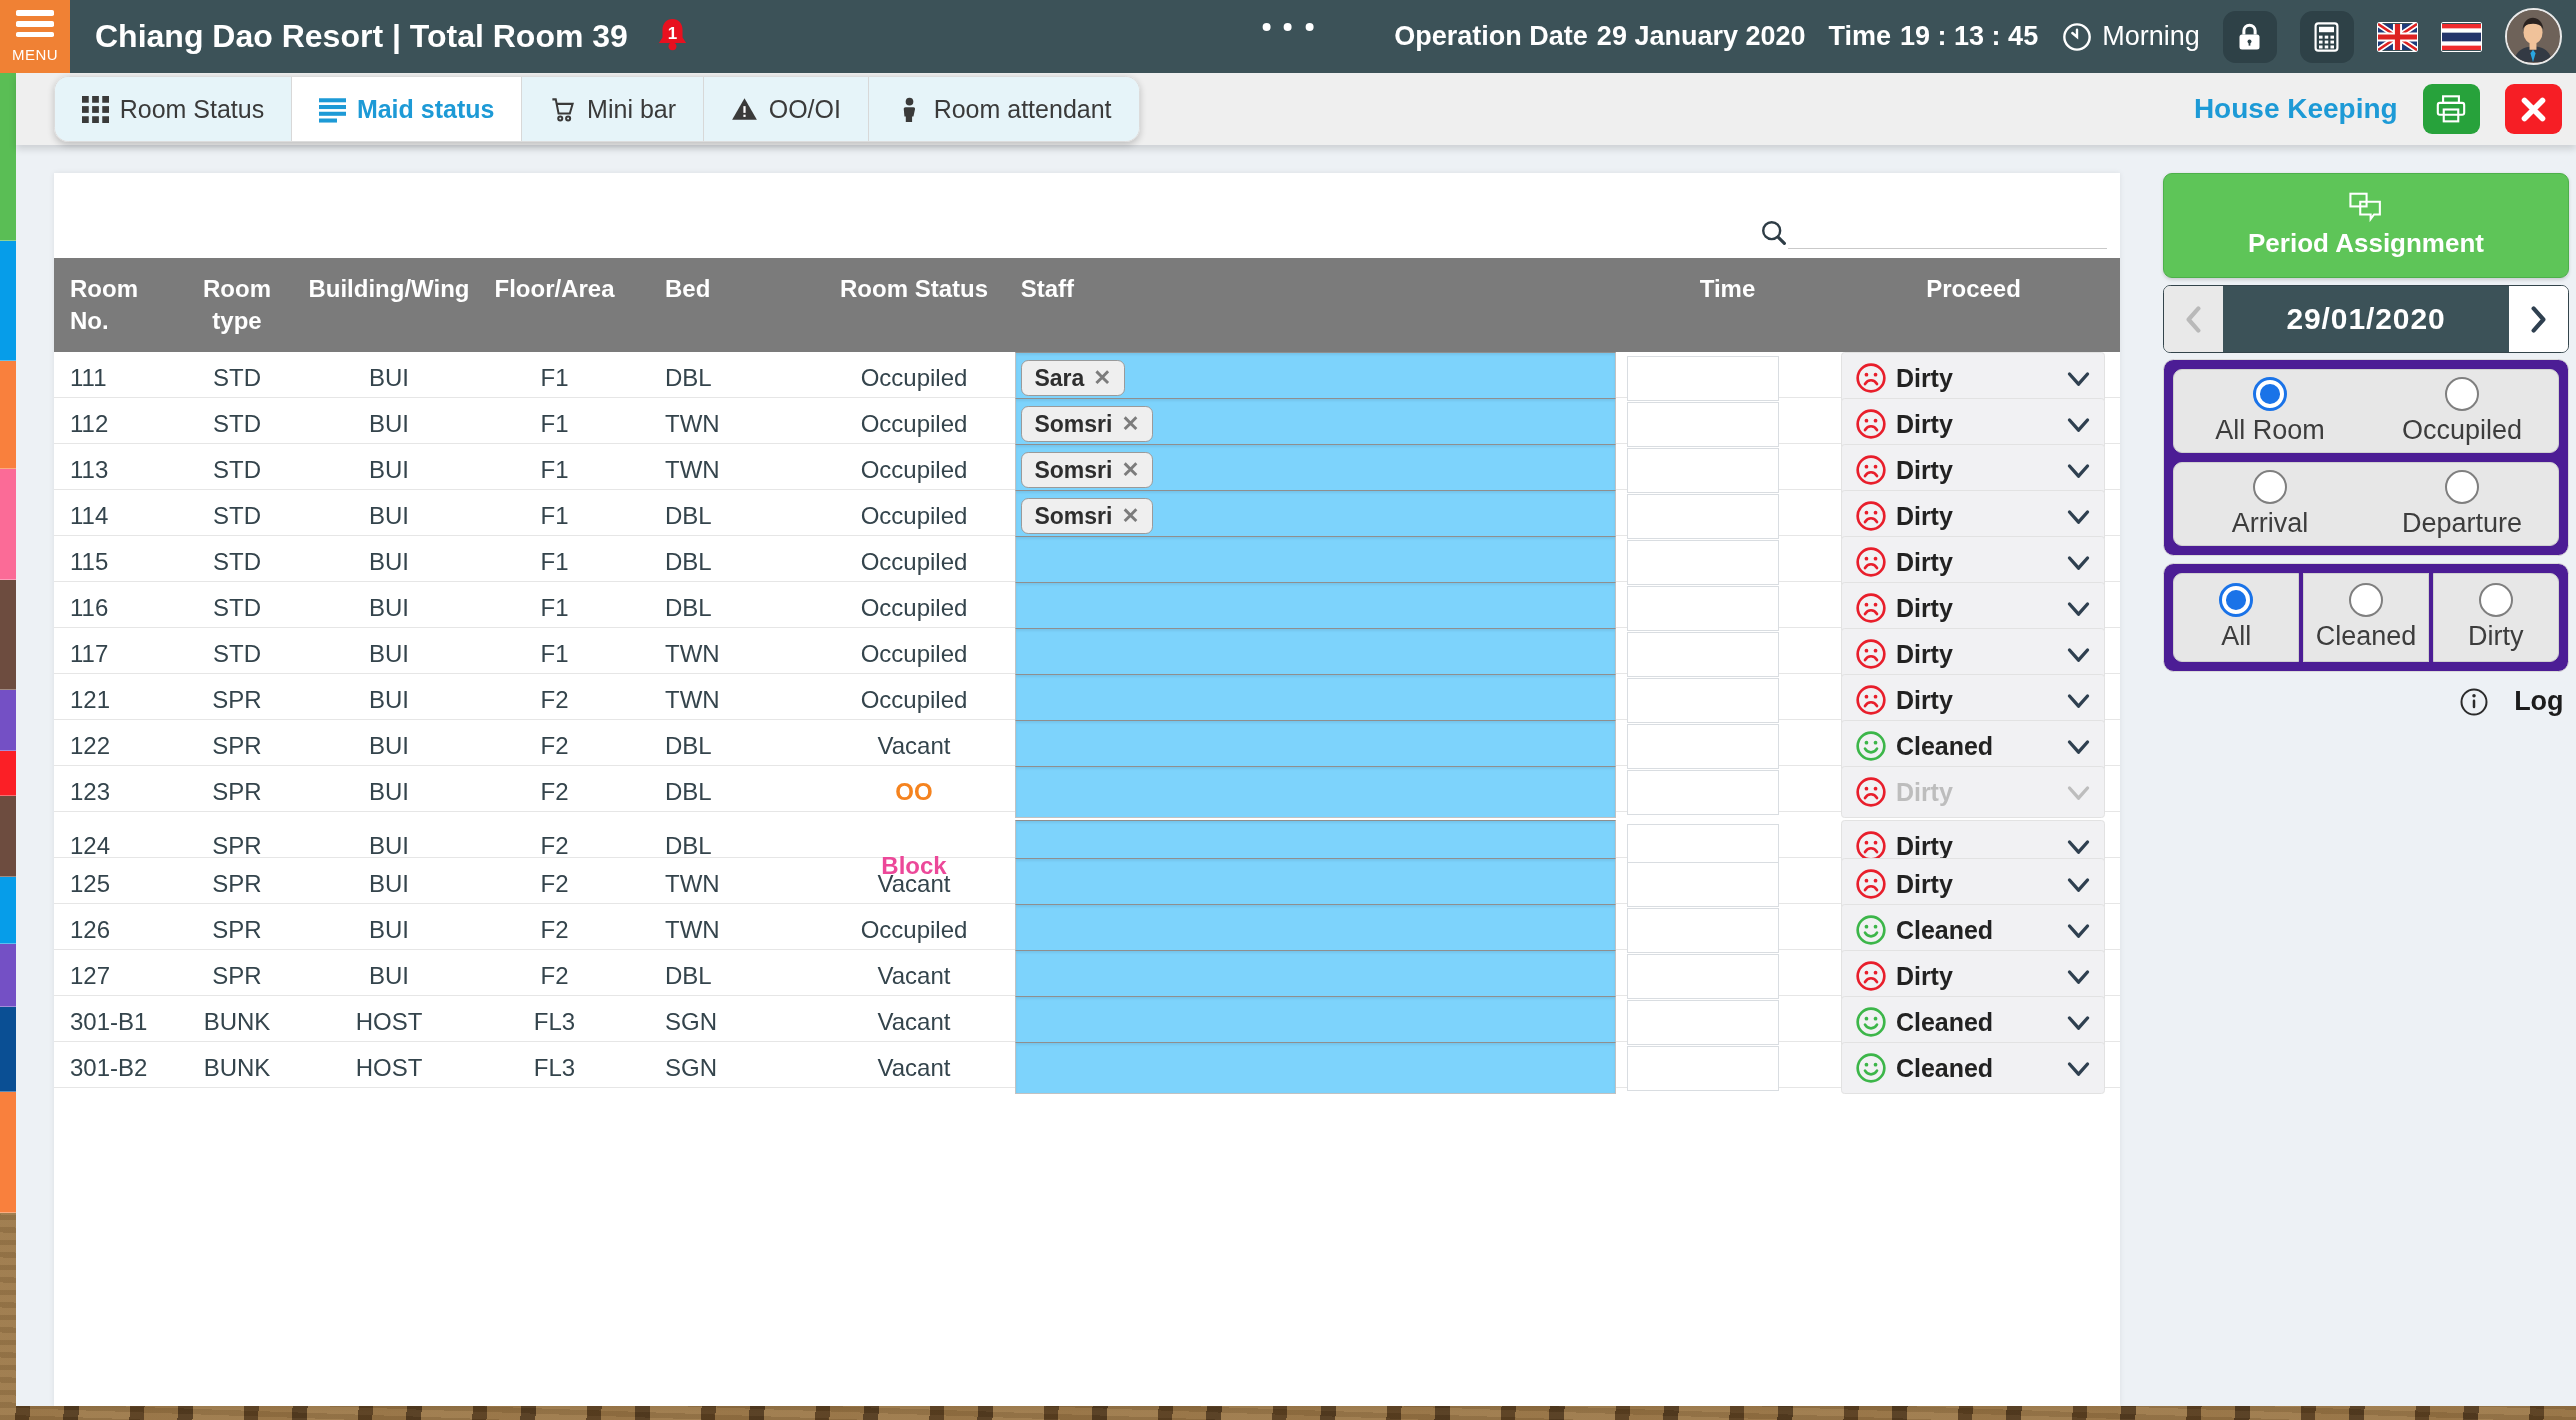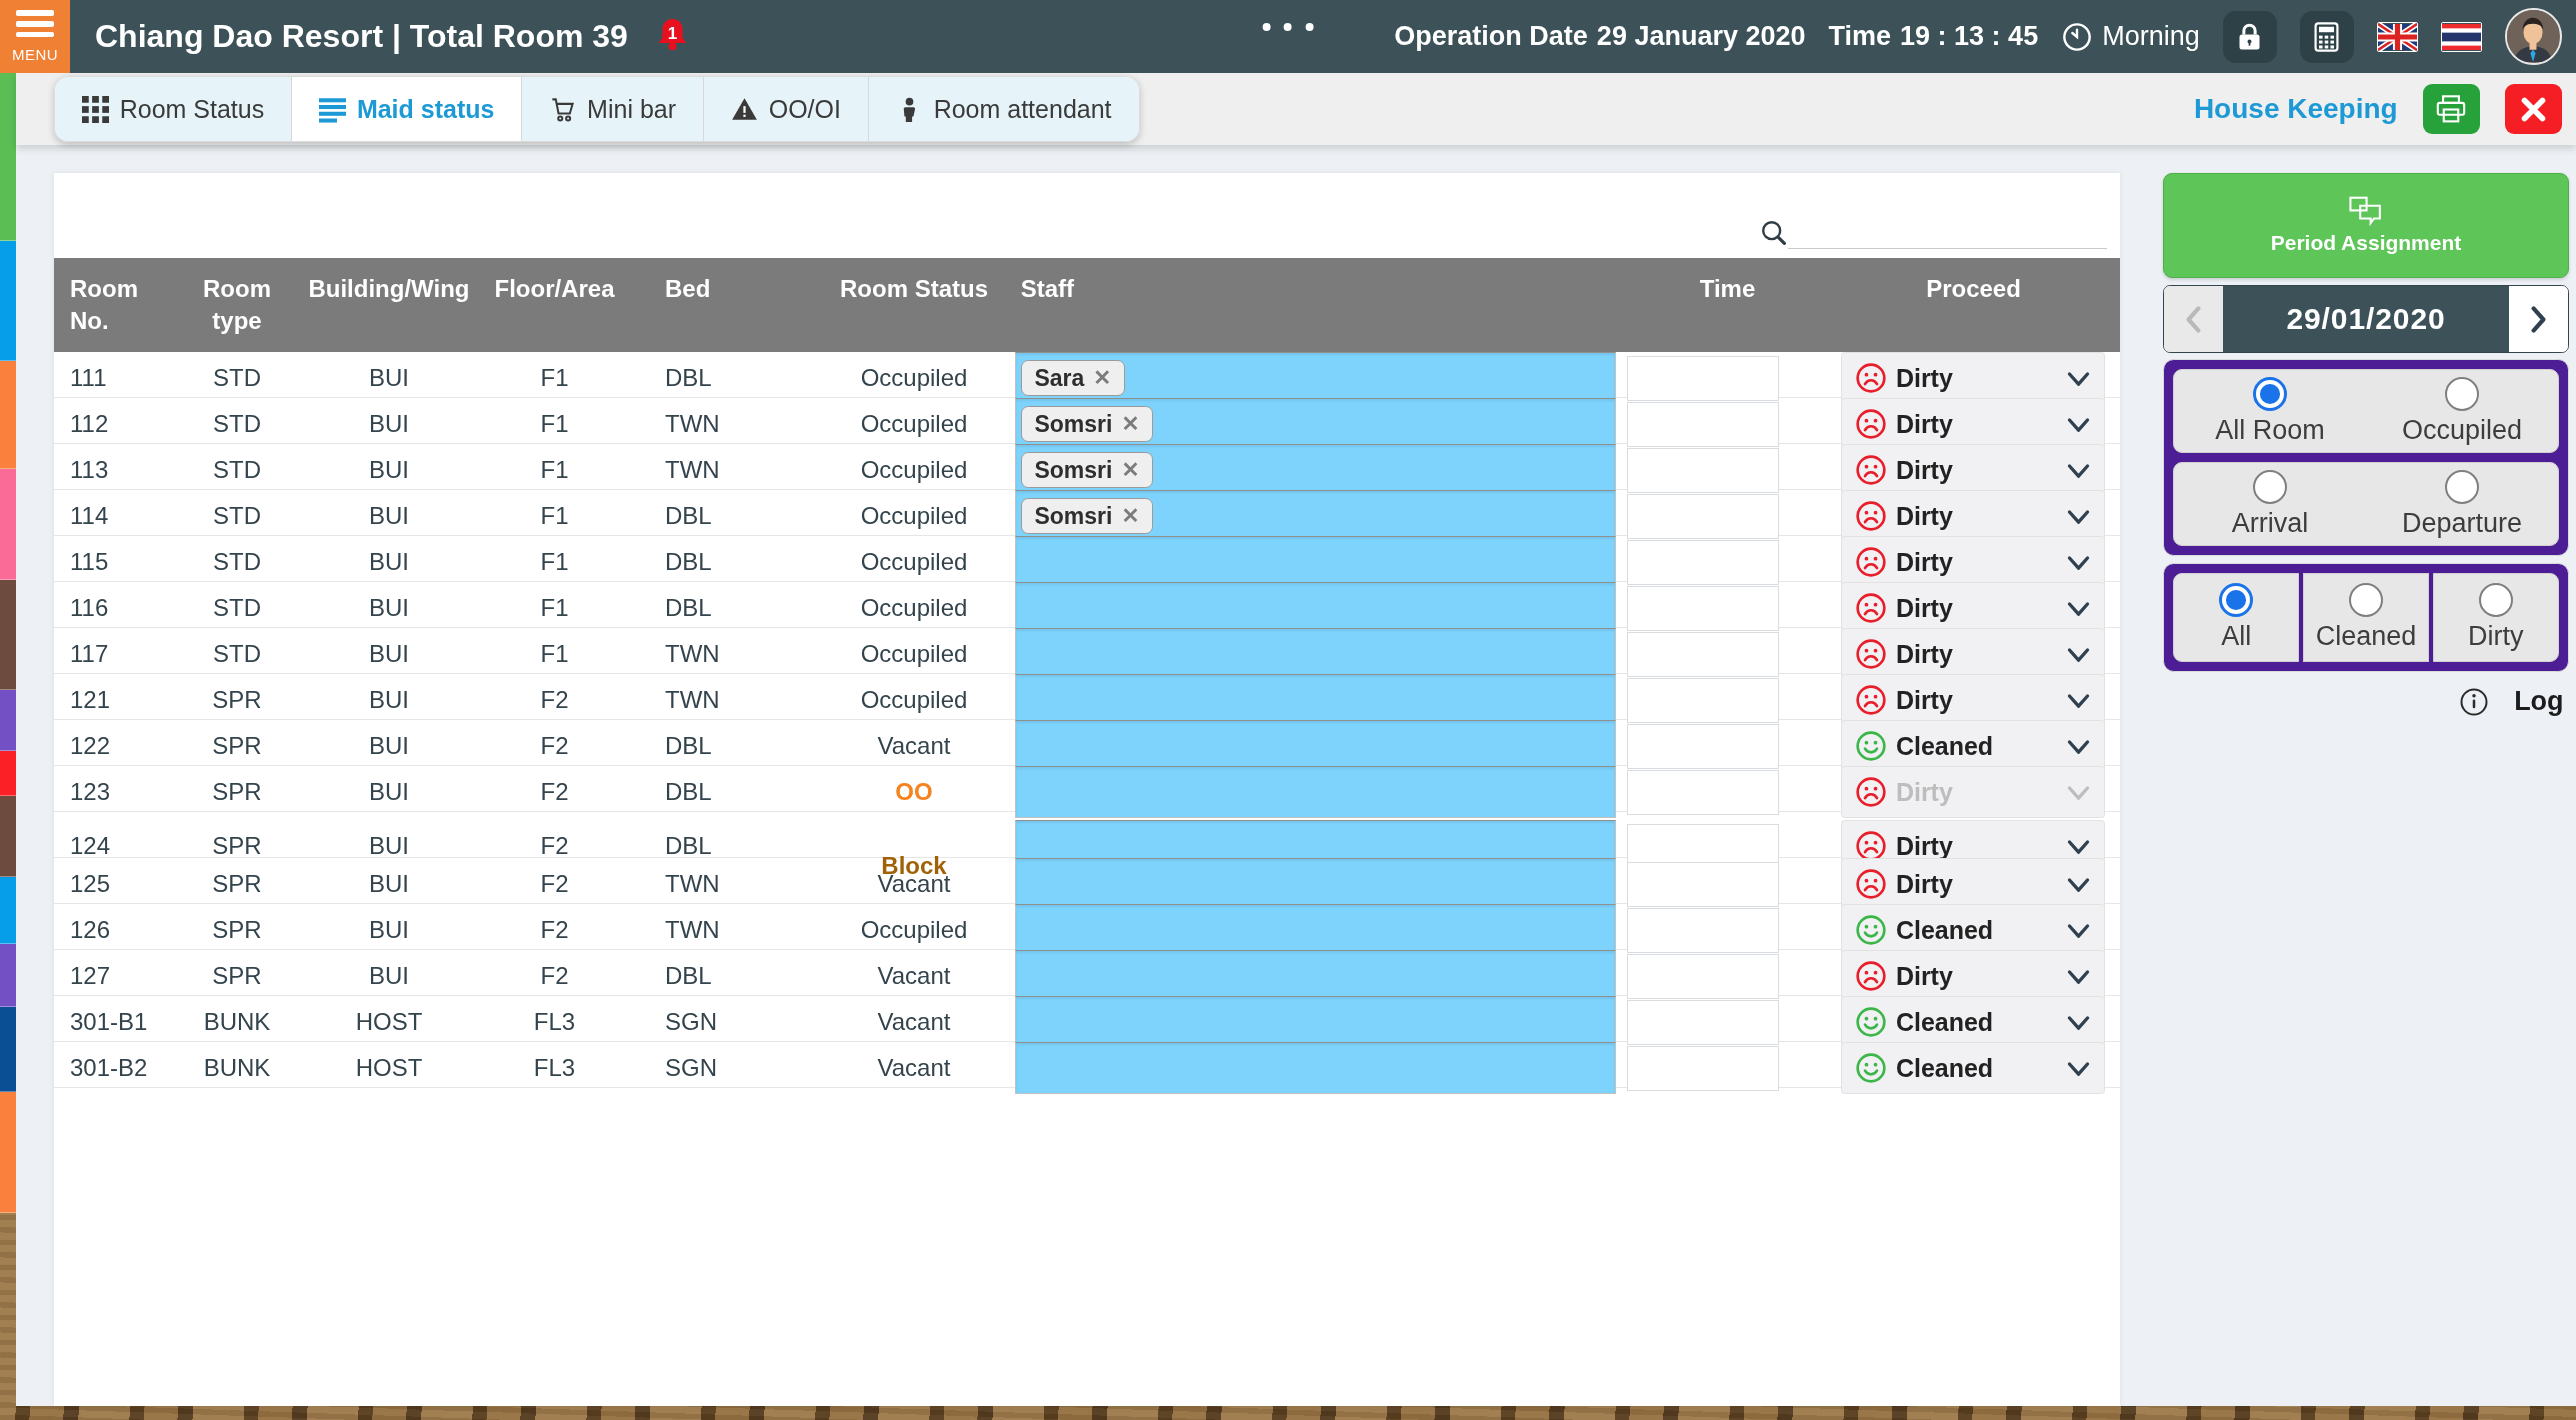--- a/index.html
+++ b/index.html
@@ -61,41 +61,41 @@
   .h-left { padding-left:16px; }
   .h-center { text-align:center; }
   .h-bed { padding-left:39px; }
   .h-staff { padding-left:10.7px; }
 
   .trow { height:46px; border-bottom:1.8px solid #e6e6e6; align-items:center; font-size:24px; color:#34444c; }
   .c-left { padding-left:16px; }
   .c-center { text-align:center; }
   .c-bed { padding-left:39px; }
   .status-oo { color:#f5831f; font-weight:600; }
-  .status-block { color:#a16207; font-weight:600;margin-top:40px; }
+  .status-block { color:#ec4899; font-weight:600;margin-top:40px; }
 
   .staff-box { margin-left:4.5px; width:601px; height:52px; border:1.8px solid #c2c2c2; border-top-color:#8f8f8f; background:#7dd3fc; display:flex; align-items:center; padding:0 5.4px; box-shadow:inset 0 1.8px 2.7px rgba(0,0,0,.08); }
   .chip { display:flex; align-items:center; gap:9px; background:#efefef; border:1.8px solid #9a9a9a; border-radius:7.2px; padding:3.6px 12.5px; font-size:23px; font-weight:600; color:#2e2e2e; }
   .chip .x { color:#7c7c7c; font-weight:700; font-size:21.5px; cursor:pointer; }
 
   .time-box { width:152px; height:45px; border:1.8px solid #d9dde1; background:#fff; margin:0 auto; }
 
   .proceed { margin-left:13.4px; width:264px; height:52px; background:#f1f1f3; border:1.8px solid #e2e2e2; border-radius:3.6px; display:flex; align-items:center; padding:0 12.5px; gap:9px; cursor:pointer; }
   .proceed .plabel { font-size:25px; font-weight:600; color:#222; }
   .proceed .chev { margin-left:auto; display:flex; }
   .proceed svg.face { width:32px; height:32px; }
   .proceed .chev svg { width:27px; height:27px; }
   .proceed.disabled { cursor:default; }
   .proceed.disabled .plabel { color:#bdbdbd; }
   .proceed.disabled .chev svg polyline { stroke:#bdbdbd; }
 
   
   .panel { position:absolute; left:2163px; top:173px; width:406px; z-index:15; }
   .period-btn { width:100%; height:105px; background:#5ec558; border:0.9px solid #4db04a; border-radius:9px; color:#fff; display:flex; flex-direction:column; align-items:center; justify-content:center; gap:5.4px; cursor:pointer; box-shadow:0 1.8px 3.6px rgba(0,0,0,.15); }
-  .period-btn .lbl { font-size:21px; font-weight:600; }
+  .period-btn .lbl { font-size:26px; font-weight:600; }
   .period-btn svg { width:36px; height:30px; }
   .datenav { margin-top:7.2px; height:68px; display:flex; border:1.8px solid #33444b; border-radius:7.2px; overflow:hidden; background:#fff; }
   .datenav .nav-prev { width:59px; background:#e9e9e9; display:flex; align-items:center; justify-content:center; cursor:pointer; }
   .datenav .nav-date { flex:1; background:#3c5258; color:#fff; font-size:30px; font-weight:700; display:flex; align-items:center; justify-content:center; letter-spacing:0.9px; }
   .datenav .nav-next { width:59px; background:#fff; display:flex; align-items:center; justify-content:center; cursor:pointer; }
   .datenav svg { width:23px; height:27px; }
 
   .filter-card { margin-top:6.3px; background:#4c1d95; border:1.8px solid #dadada; border-radius:10.7px; padding:9px; }
   .gray-box { background:#e7e7e7; border:0.9px solid #d0d0d0; border-radius:9px; height:84px; display:flex; }
   .gray-box + .gray-box { margin-top:9px; }

